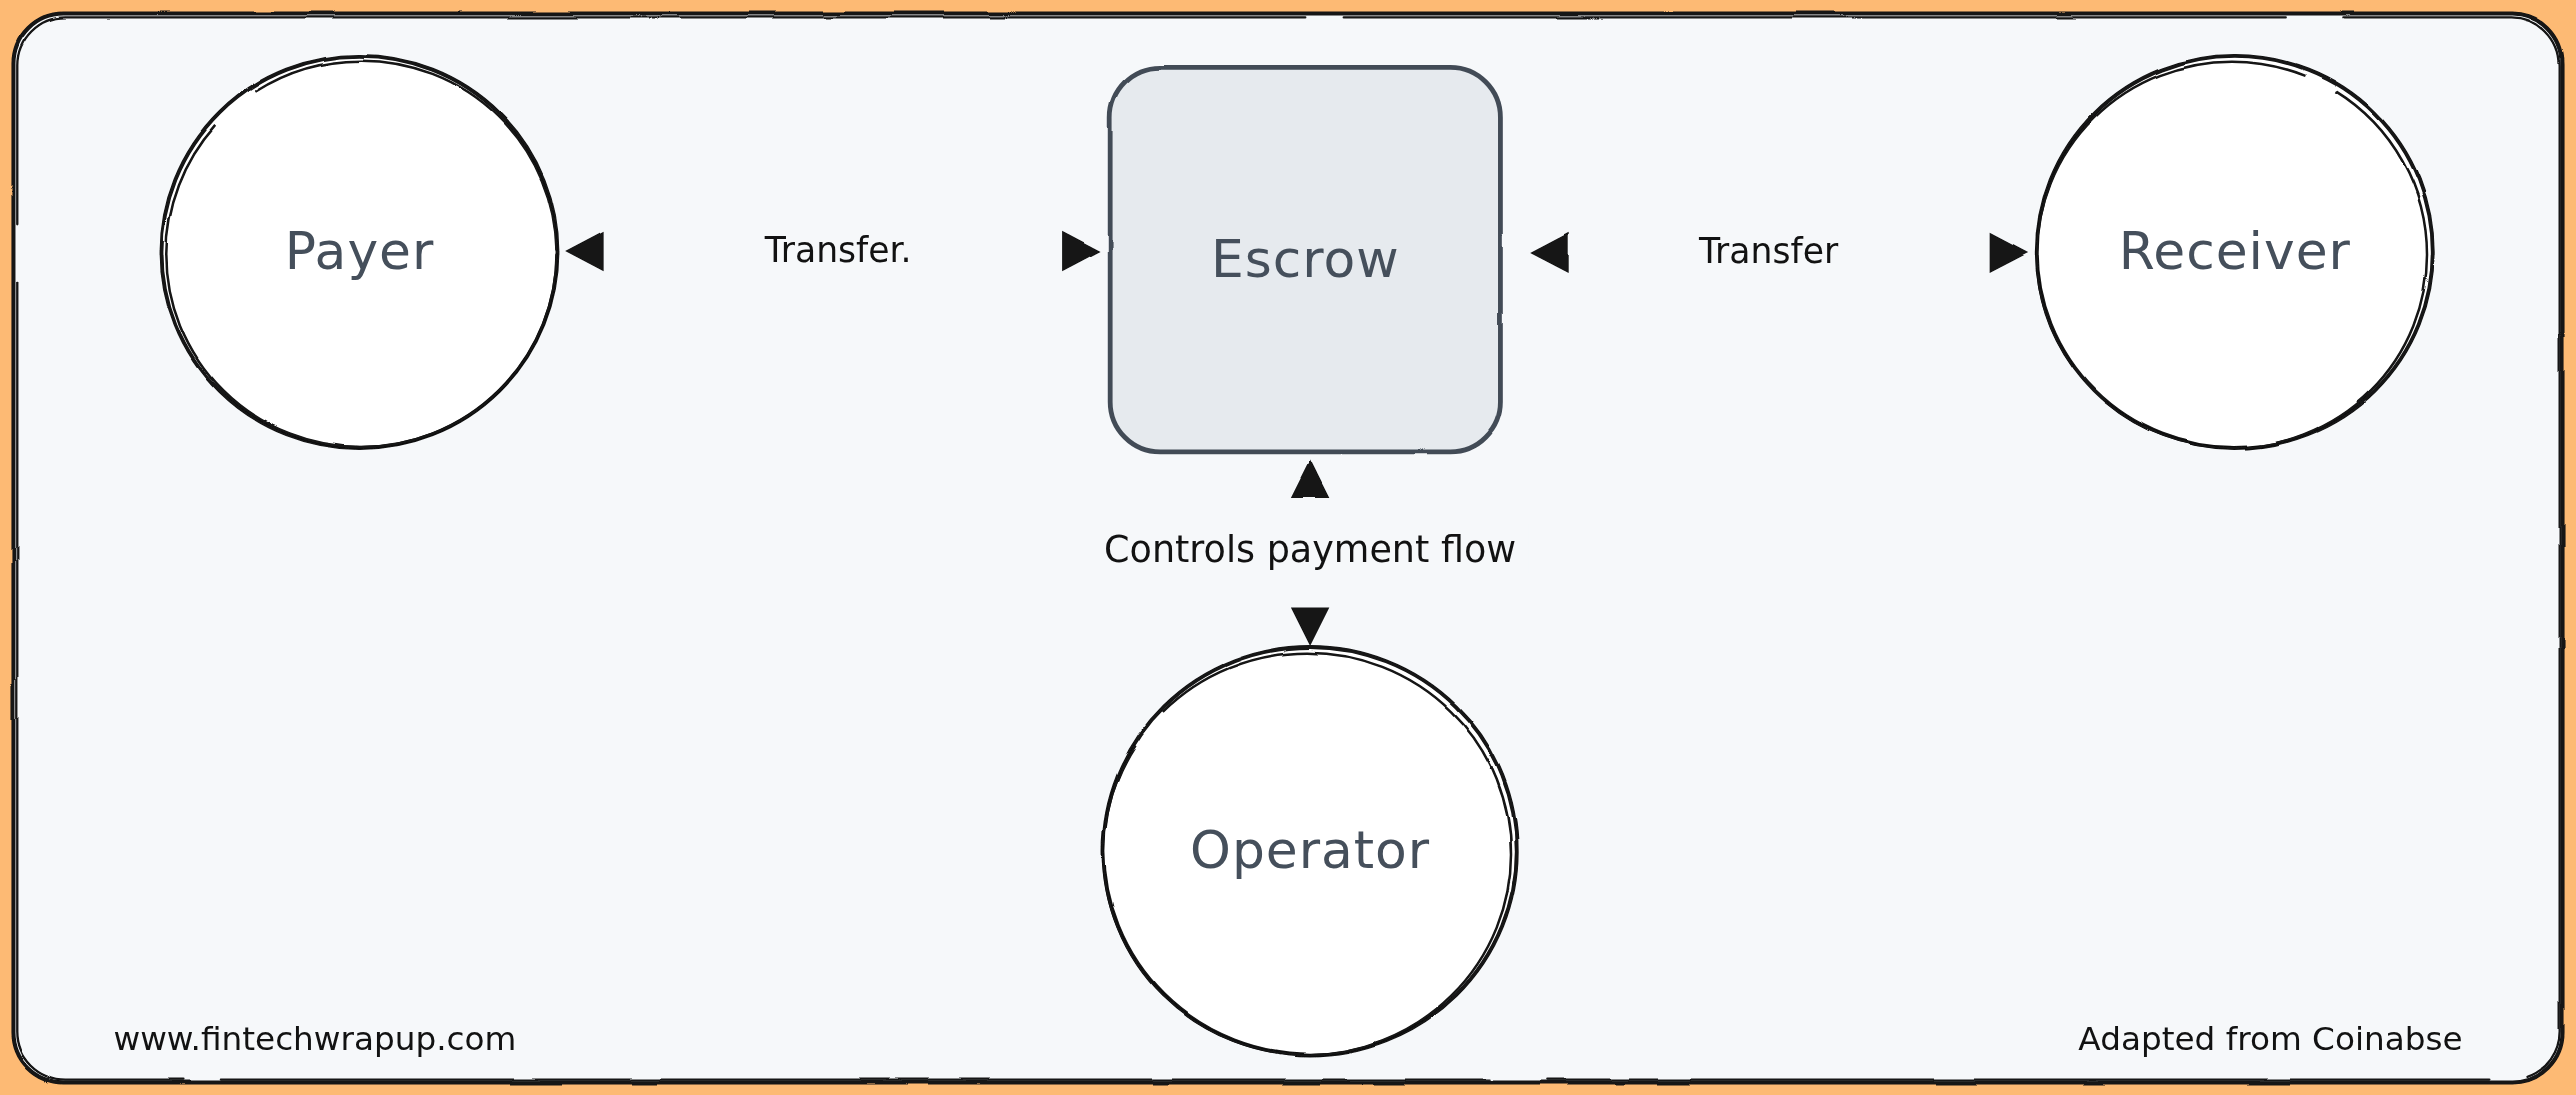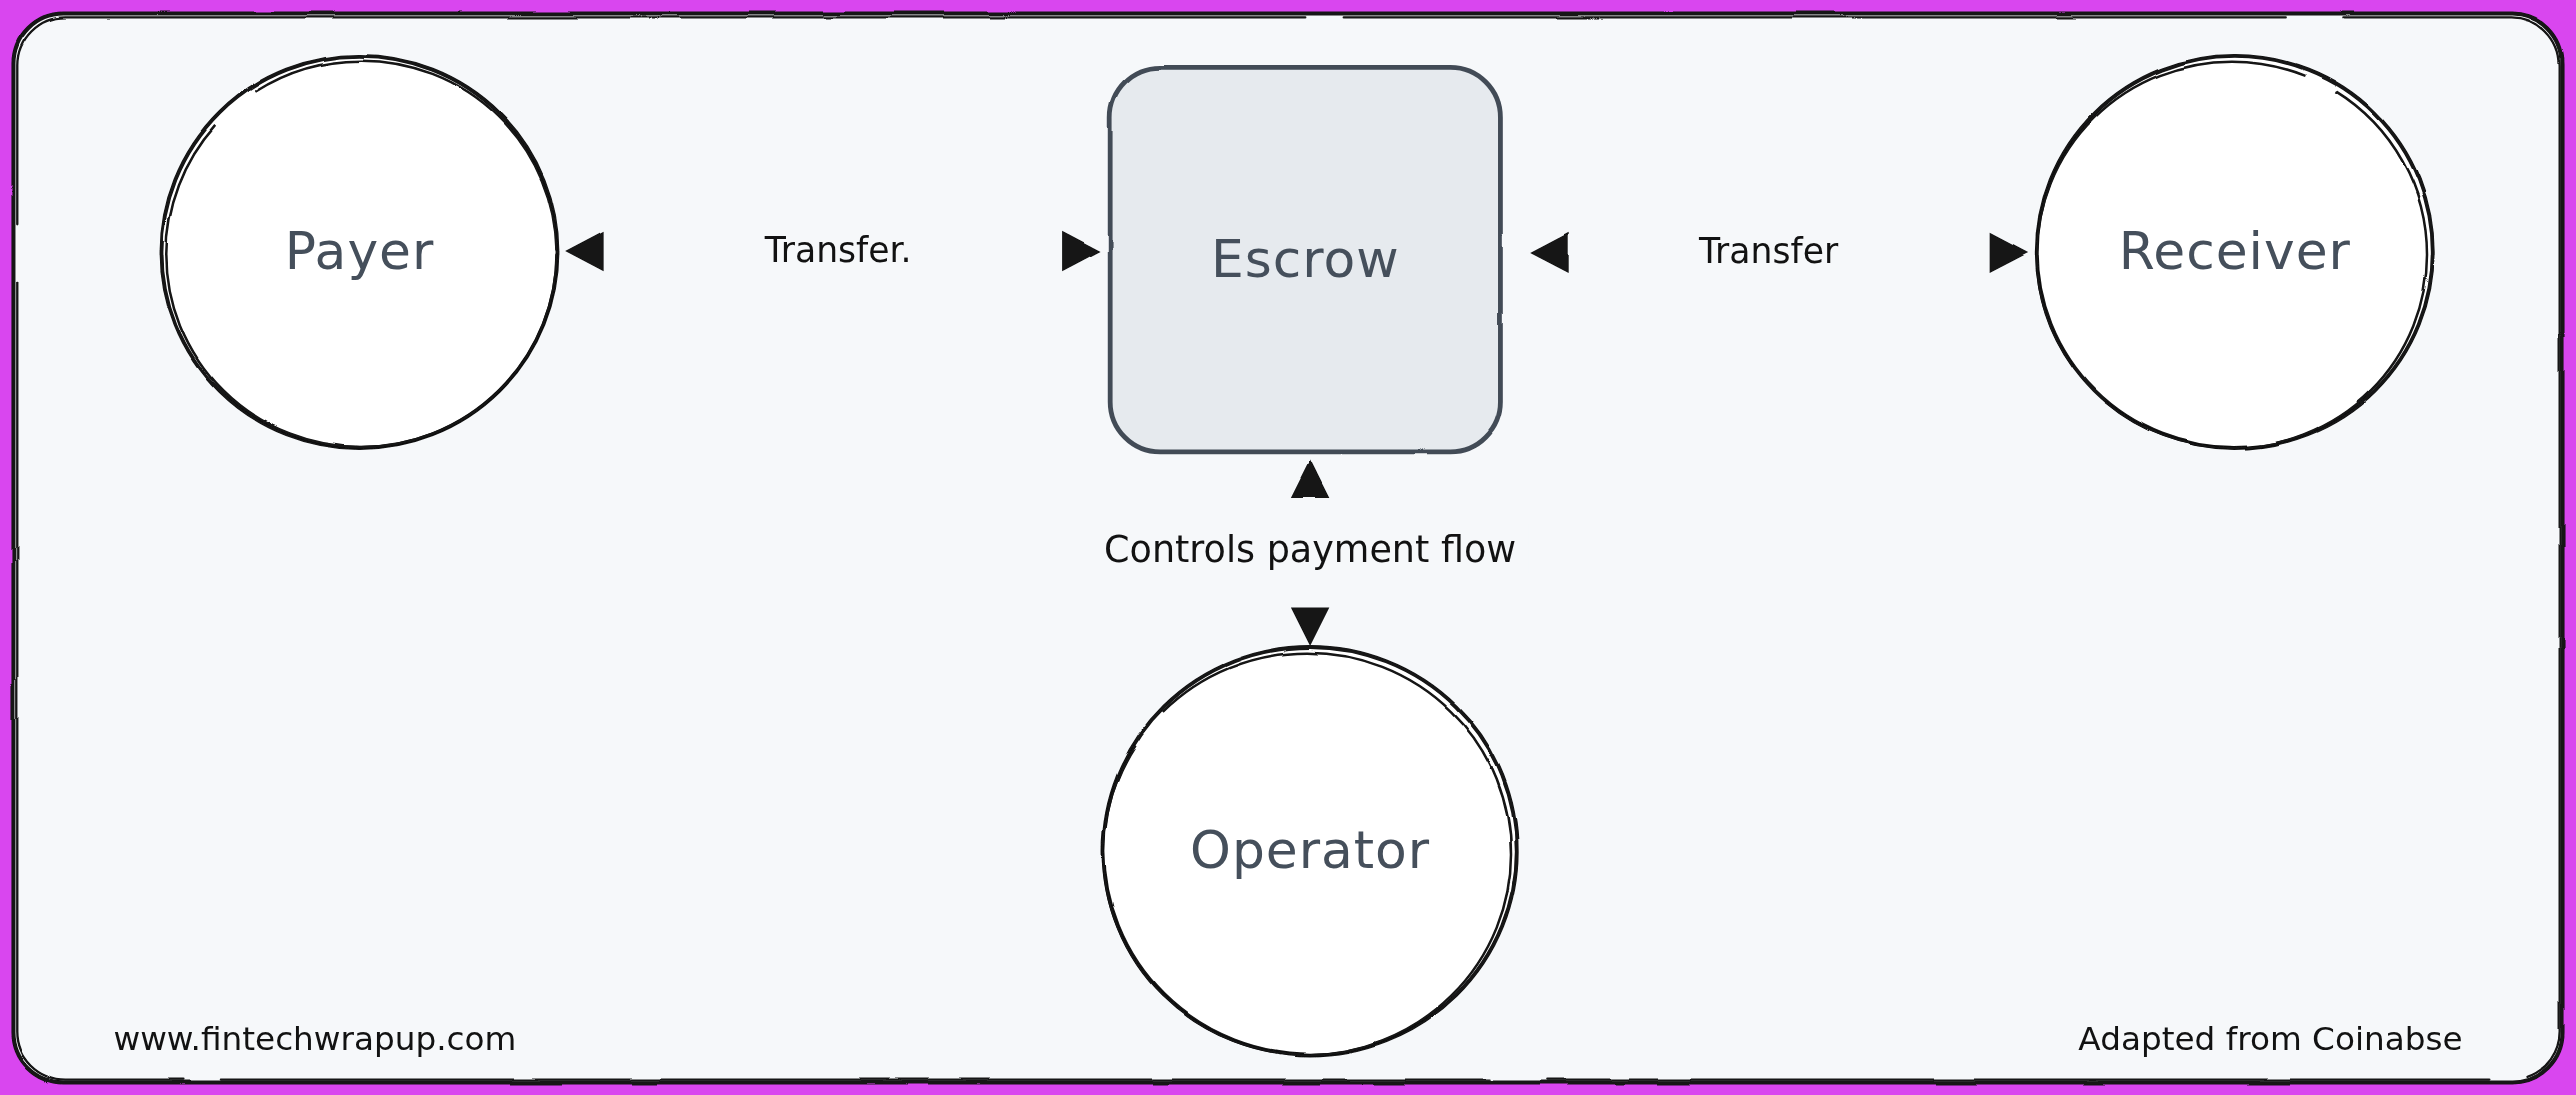--- a/index.html
+++ b/index.html
@@ -11,21 +11,21 @@
   body {
     width: 2576px;
     height: 1096px;
     overflow: hidden;
     font-family: "DejaVu Sans", sans-serif;
   }
   #diagram-root {
     position: relative;
     width: 2576px;
     height: 1096px;
-    background: #d946ef;
+    background: #fdba74;
   }
   #diagram-svg {
     position: absolute;
     top: 0;
     left: 0;
     width: 2576px;
     height: 1096px;
     display: block;
   }
   .node-label {

